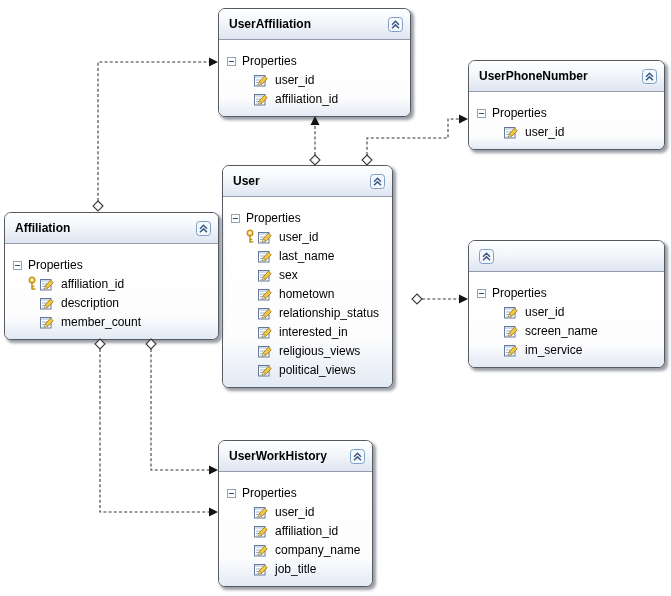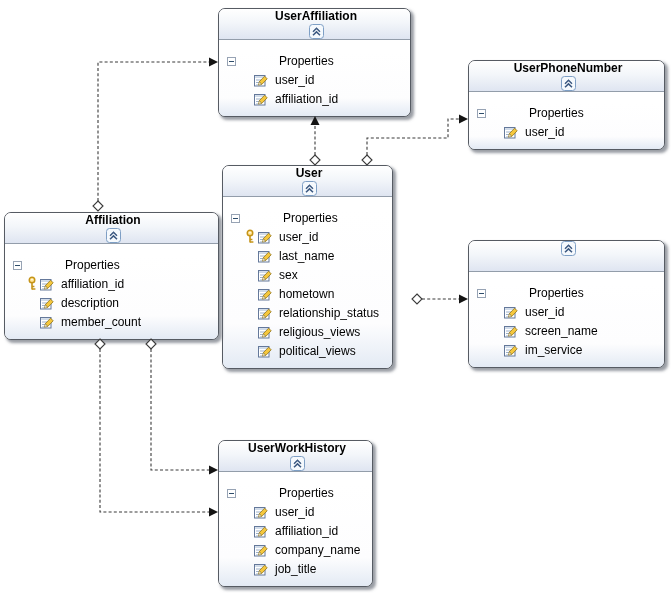--- a/index.html
+++ b/index.html
@@ -10,29 +10,29 @@
   .entity {
     position:absolute; box-sizing:border-box;
     border:1px solid #565b63; border-radius:7px;
     background:#ffffff; overflow:hidden;
     box-shadow:2.5px 2.5px 3px rgba(110,115,125,0.70);
   }
   .entity-header {
     height:31px; box-sizing:border-box;
     border-bottom:1px solid #939daa;
     background:linear-gradient(180deg,#ffffff 0%,#f3f6fa 45%,#dfe5f1 100%);
-    display:flex; align-items:center; padding:0 7px 0 10px;flex-direction:column;
+    display:flex; align-items:center; padding:0 7px 0 10px;
   }
   .entity-title { font-weight:bold; font-size:12px; color:#000; flex:1; white-space:nowrap; }
   .collapse-btn { width:15px; height:15px; flex:none; cursor:pointer; line-height:0; }
   .entity-body {
     background:linear-gradient(180deg,#ffffff 0%,#fdfdfe 72%,#e3eaf4 100%);
     padding-bottom:8px;
   }
-  .section-row { display:flex; align-items:center; margin-top:12px; height:18px; padding-left:8px;gap:37px; }
+  .section-row { display:flex; align-items:center; margin-top:12px; height:18px; padding-left:8px; }
   .expander { flex:none; margin-right:6px; cursor:pointer; }
   .section-label { font-size:12px; color:#000; white-space:nowrap; }
   .prop-row { display:flex; align-items:center; height:19px; padding-left:22px; }
   .key-slot { width:13px; flex:none; display:flex; align-items:center; line-height:0; }
   .prop-icon { flex:none; margin-right:6px; }
   .prop-name { font-size:12px; color:#000; white-space:nowrap; }
   #connector-layer {
     position:absolute; left:0; top:0; width:671px; height:596px;
     pointer-events:none; z-index:10;
   }
@@ -214,20 +214,33 @@
     <svg class="prop-icon" width="15" height="14" viewBox="0 0 15 14" xmlns="http://www.w3.org/2000/svg">
       <rect x="0.5" y="2.5" width="10.5" height="10.5" fill="#ffffff" stroke="#64789a"></rect>
       <rect x="1.1" y="3.1" width="9.4" height="1.9" fill="#cfdae8"></rect>
       <line x1="2" y1="7" x2="9" y2="7" stroke="#9db0c8" stroke-width="1"></line>
       <line x1="2" y1="9.5" x2="9" y2="9.5" stroke="#9db0c8" stroke-width="1"></line>
       <line x1="2" y1="12" x2="7" y2="12" stroke="#9db0c8" stroke-width="1"></line>
       <polygon points="5.2,8.8 10.6,3.2 13.2,5.8 7.8,11.4" fill="#f5c73d" stroke="#8f731d" stroke-width="0.8"></polygon>
       <polygon points="5.2,8.8 7.8,11.4 4.3,12.2" fill="#efe9d8" stroke="#8f731d" stroke-width="0.6"></polygon>
     </svg>
     <span class="prop-name">relationship_status</span>
+  </div>
+          <div class="prop-row">
+    <span class="key-slot"></span>
+    <svg class="prop-icon" width="15" height="14" viewBox="0 0 15 14" xmlns="http://www.w3.org/2000/svg">
+      <rect x="0.5" y="2.5" width="10.5" height="10.5" fill="#ffffff" stroke="#64789a"></rect>
+      <rect x="1.1" y="3.1" width="9.4" height="1.9" fill="#cfdae8"></rect>
+      <line x1="2" y1="7" x2="9" y2="7" stroke="#9db0c8" stroke-width="1"></line>
+      <line x1="2" y1="9.5" x2="9" y2="9.5" stroke="#9db0c8" stroke-width="1"></line>
+      <line x1="2" y1="12" x2="7" y2="12" stroke="#9db0c8" stroke-width="1"></line>
+      <polygon points="5.2,8.8 10.6,3.2 13.2,5.8 7.8,11.4" fill="#f5c73d" stroke="#8f731d" stroke-width="0.8"></polygon>
+      <polygon points="5.2,8.8 7.8,11.4 4.3,12.2" fill="#efe9d8" stroke="#8f731d" stroke-width="0.6"></polygon>
+    </svg>
+    <span class="prop-name">interested_in</span>
   </div>
           <div class="prop-row">
     <span class="key-slot"></span>
     <svg class="prop-icon" width="15" height="14" viewBox="0 0 15 14" xmlns="http://www.w3.org/2000/svg">
       <rect x="0.5" y="2.5" width="10.5" height="10.5" fill="#ffffff" stroke="#64789a"></rect>
       <rect x="1.1" y="3.1" width="9.4" height="1.9" fill="#cfdae8"></rect>
       <line x1="2" y1="7" x2="9" y2="7" stroke="#9db0c8" stroke-width="1"></line>
       <line x1="2" y1="9.5" x2="9" y2="9.5" stroke="#9db0c8" stroke-width="1"></line>
       <line x1="2" y1="12" x2="7" y2="12" stroke="#9db0c8" stroke-width="1"></line>
       <polygon points="5.2,8.8 10.6,3.2 13.2,5.8 7.8,11.4" fill="#f5c73d" stroke="#8f731d" stroke-width="0.8"></polygon>

